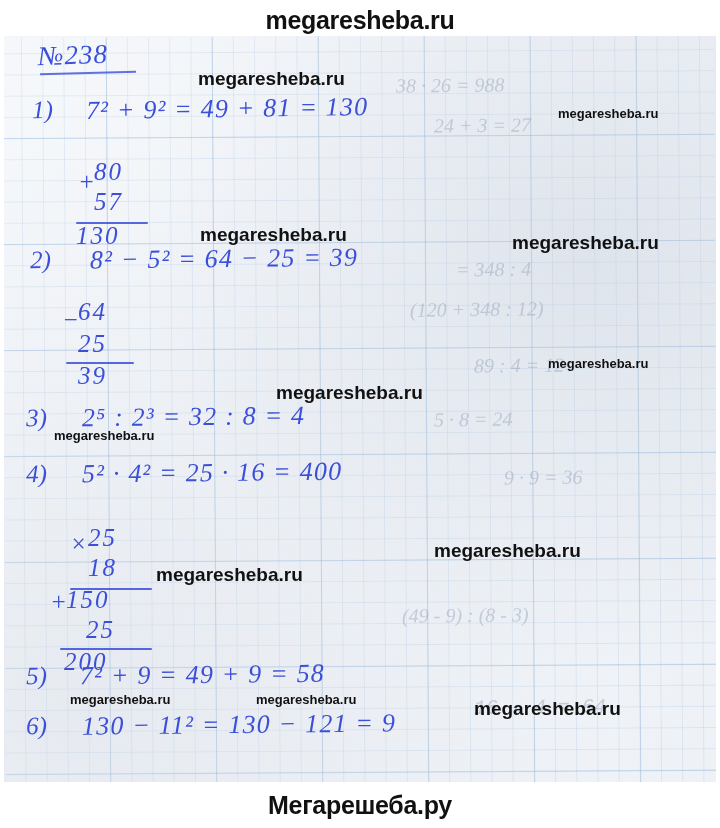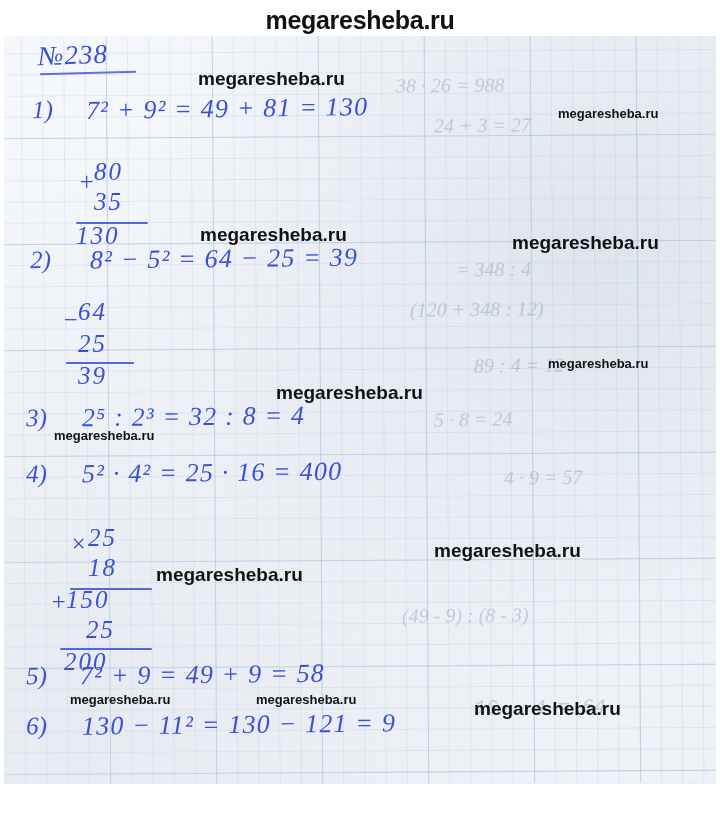--- a/index.html
+++ b/index.html
@@ -116,33 +116,33 @@
   <div class="sheet">
     <div class="grid"></div>
     <div class="paper-shade"></div>
 
     <div class="ghost" style="left:392px;top:38px;">38 · 26 = 988</div>
     <div class="ghost" style="left:430px;top:78px;">24 + 3 = 27</div>
     <div class="ghost" style="left:452px;top:222px;">= 348 : 4</div>
     <div class="ghost" style="left:406px;top:262px;">(120 + 348 : 12)</div>
     <div class="ghost" style="left:470px;top:318px;">89 : 4 = 12</div>
     <div class="ghost" style="left:430px;top:372px;">5 · 8 = 24</div>
-    <div class="ghost" style="left:500px;top:430px;">4 · 9 = 57</div>
+    <div class="ghost" style="left:500px;top:430px;">9 · 9 = 36</div>
     <div class="ghost" style="left:398px;top:568px;">(49 - 9) : (8 - 3)</div>
     <div class="ghost" style="left:470px;top:660px;font-family:Liberation Mono, monospace;">16 · 4 = 64</div>
 
     <div class="hw title" style="left:34px;top:4px;transform:rotate(-2deg);">№238</div>
     <div class="underline-title" style="left:36px;top:36px;width:96px;transform:rotate(-1.5deg);"></div>
 
     <div class="hw num" style="left:28px;top:60px;transform:rotate(-1deg);">1)</div>
     <div class="hw line" style="left:82px;top:58px;transform:rotate(-0.8deg);">7² + 9² = 49 + 81 = 130</div>
 
     <div class="hw col" style="left:74px;top:132px;">+</div>
     <div class="hw col" style="left:90px;top:122px;">80</div>
-    <div class="hw col" style="left:90px;top:152px;">35</div>
+    <div class="hw col" style="left:90px;top:152px;">57</div>
     <div class="rule" style="left:72px;top:186px;width:72px;"></div>
     <div class="hw col" style="left:72px;top:186px;">130</div>
 
     <div class="hw num" style="left:26px;top:210px;transform:rotate(-1deg);">2)</div>
     <div class="hw line" style="left:86px;top:208px;transform:rotate(-0.6deg);">8² − 5² = 64 − 25 = 39</div>
 
     <div class="hw col" style="left:58px;top:270px;">−</div>
     <div class="hw col" style="left:74px;top:262px;">64</div>
     <div class="hw col" style="left:74px;top:294px;">25</div>
     <div class="rule" style="left:62px;top:326px;width:68px;"></div>
@@ -177,14 +177,17 @@
     <div class="wm small" style="left:544px;top:320px;">megaresheba.ru</div>
     <div class="wm big" style="left:272px;top:346px;">megaresheba.ru</div>
     <div class="wm small" style="left:50px;top:392px;">megaresheba.ru</div>
     <div class="wm big" style="left:430px;top:504px;">megaresheba.ru</div>
     <div class="wm big" style="left:152px;top:528px;">megaresheba.ru</div>
     <div class="wm small" style="left:66px;top:656px;">megaresheba.ru</div>
     <div class="wm small" style="left:252px;top:656px;">megaresheba.ru</div>
     <div class="wm big" style="left:470px;top:662px;">megaresheba.ru</div>
   </div>
 
+  <div class="banner banner-bottom">
+    <span>Мегарешеба.ру</span>
+  </div>
 
 </div>
 
 </body></html>

